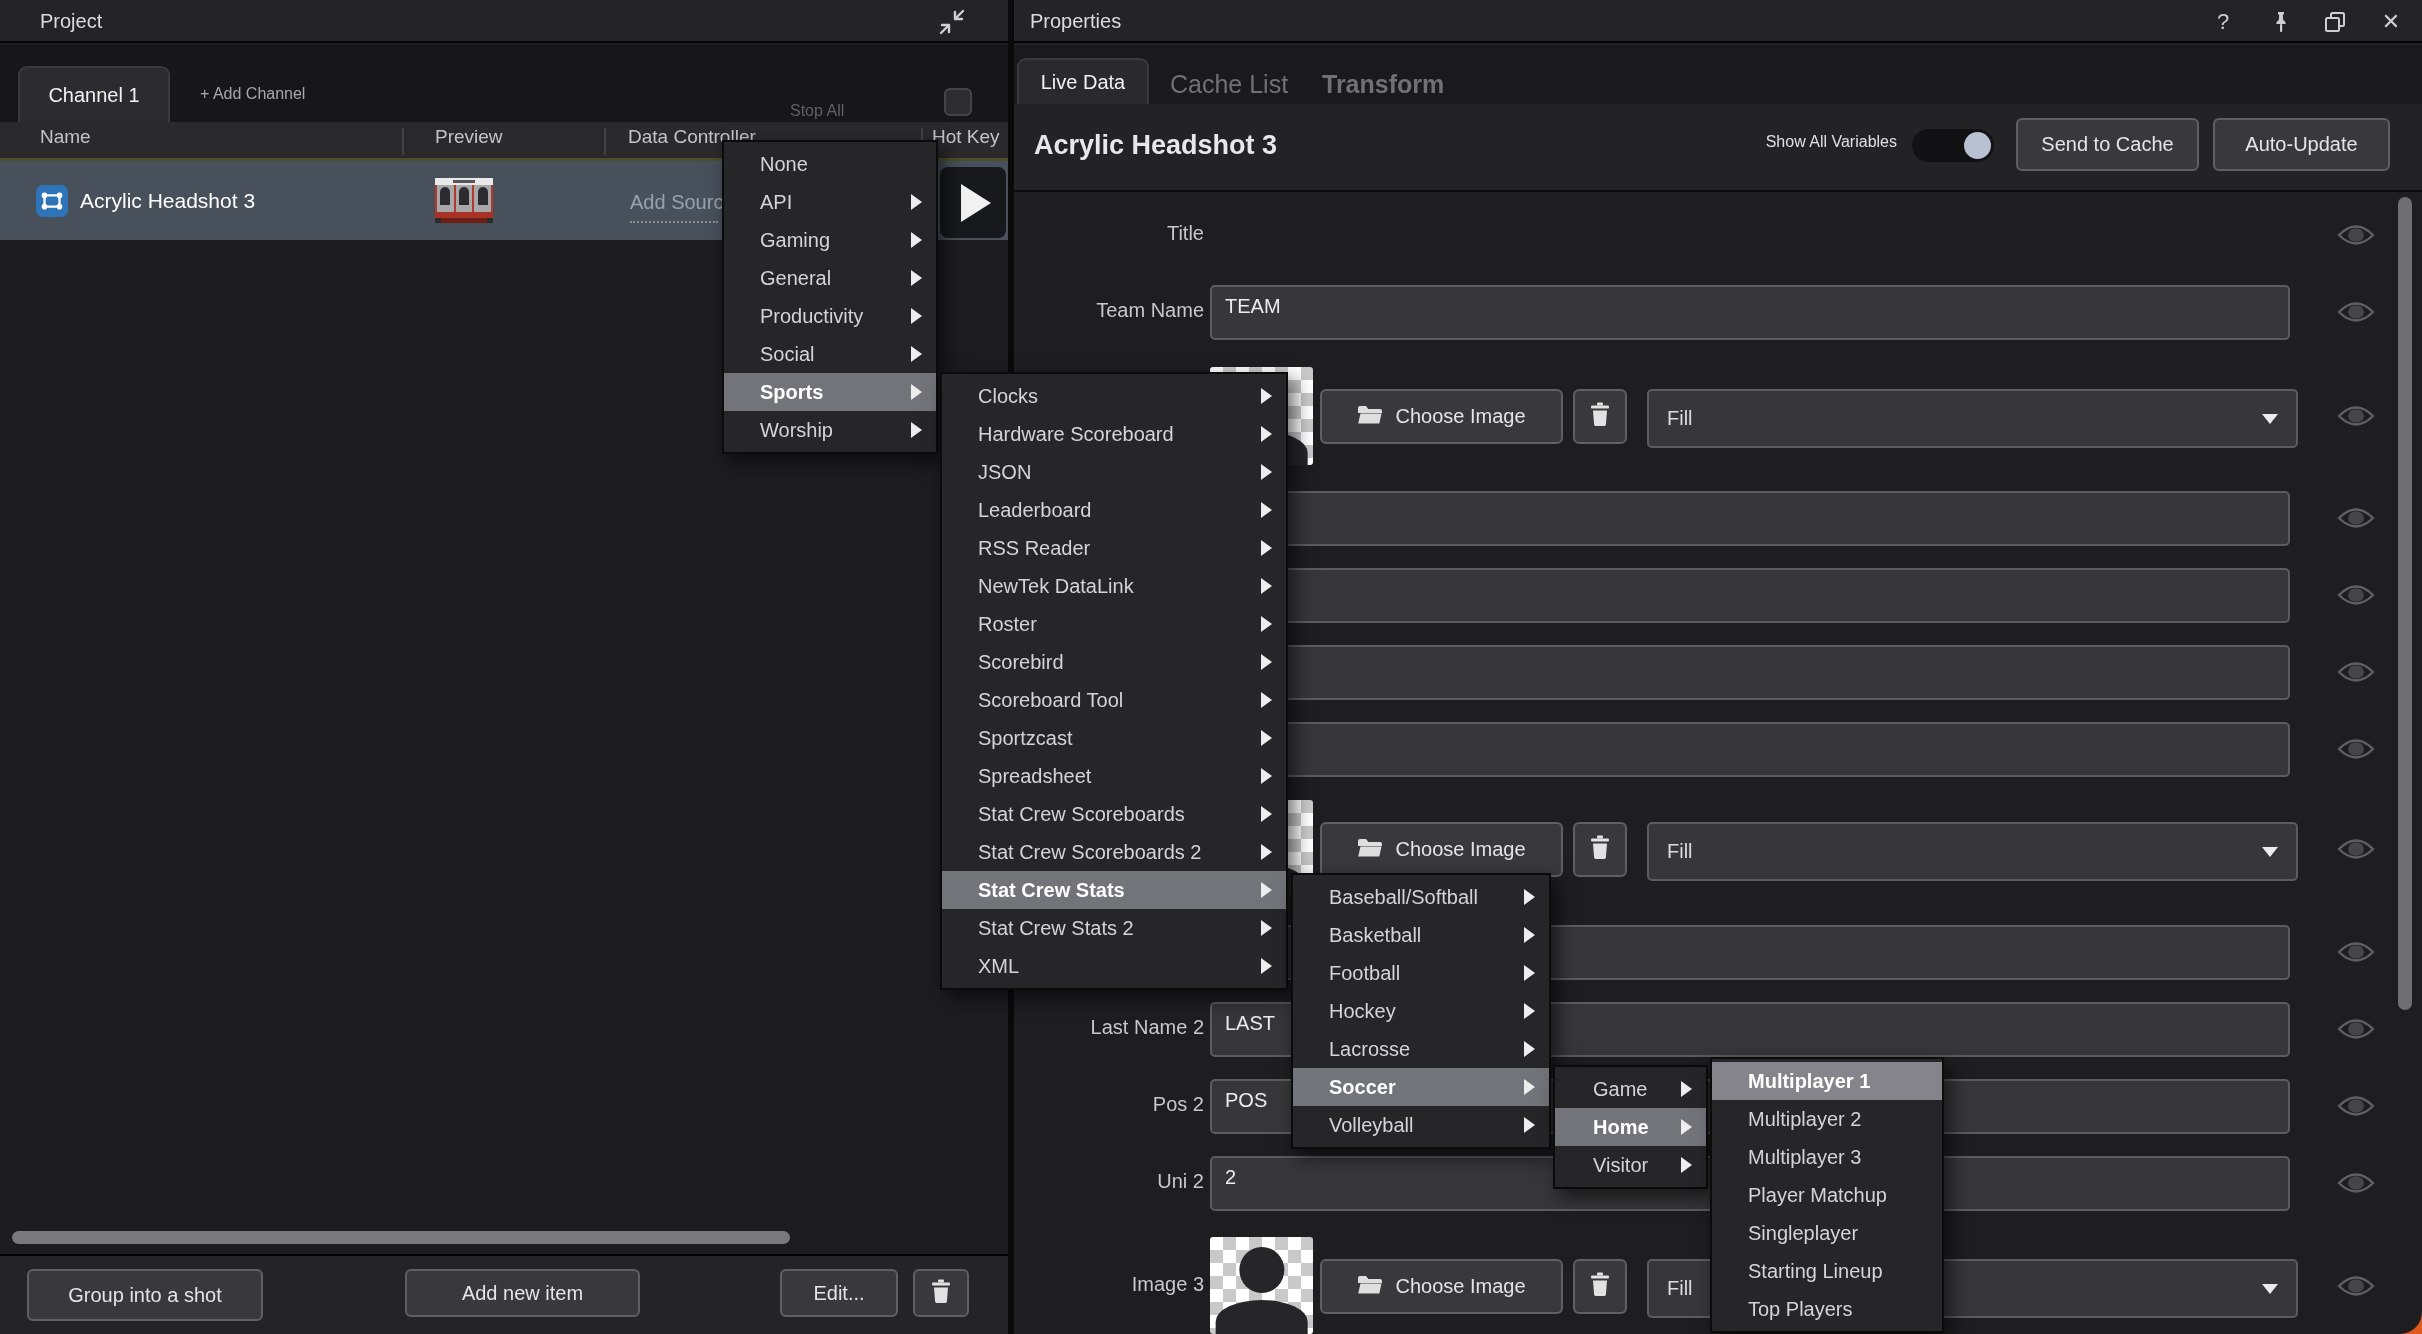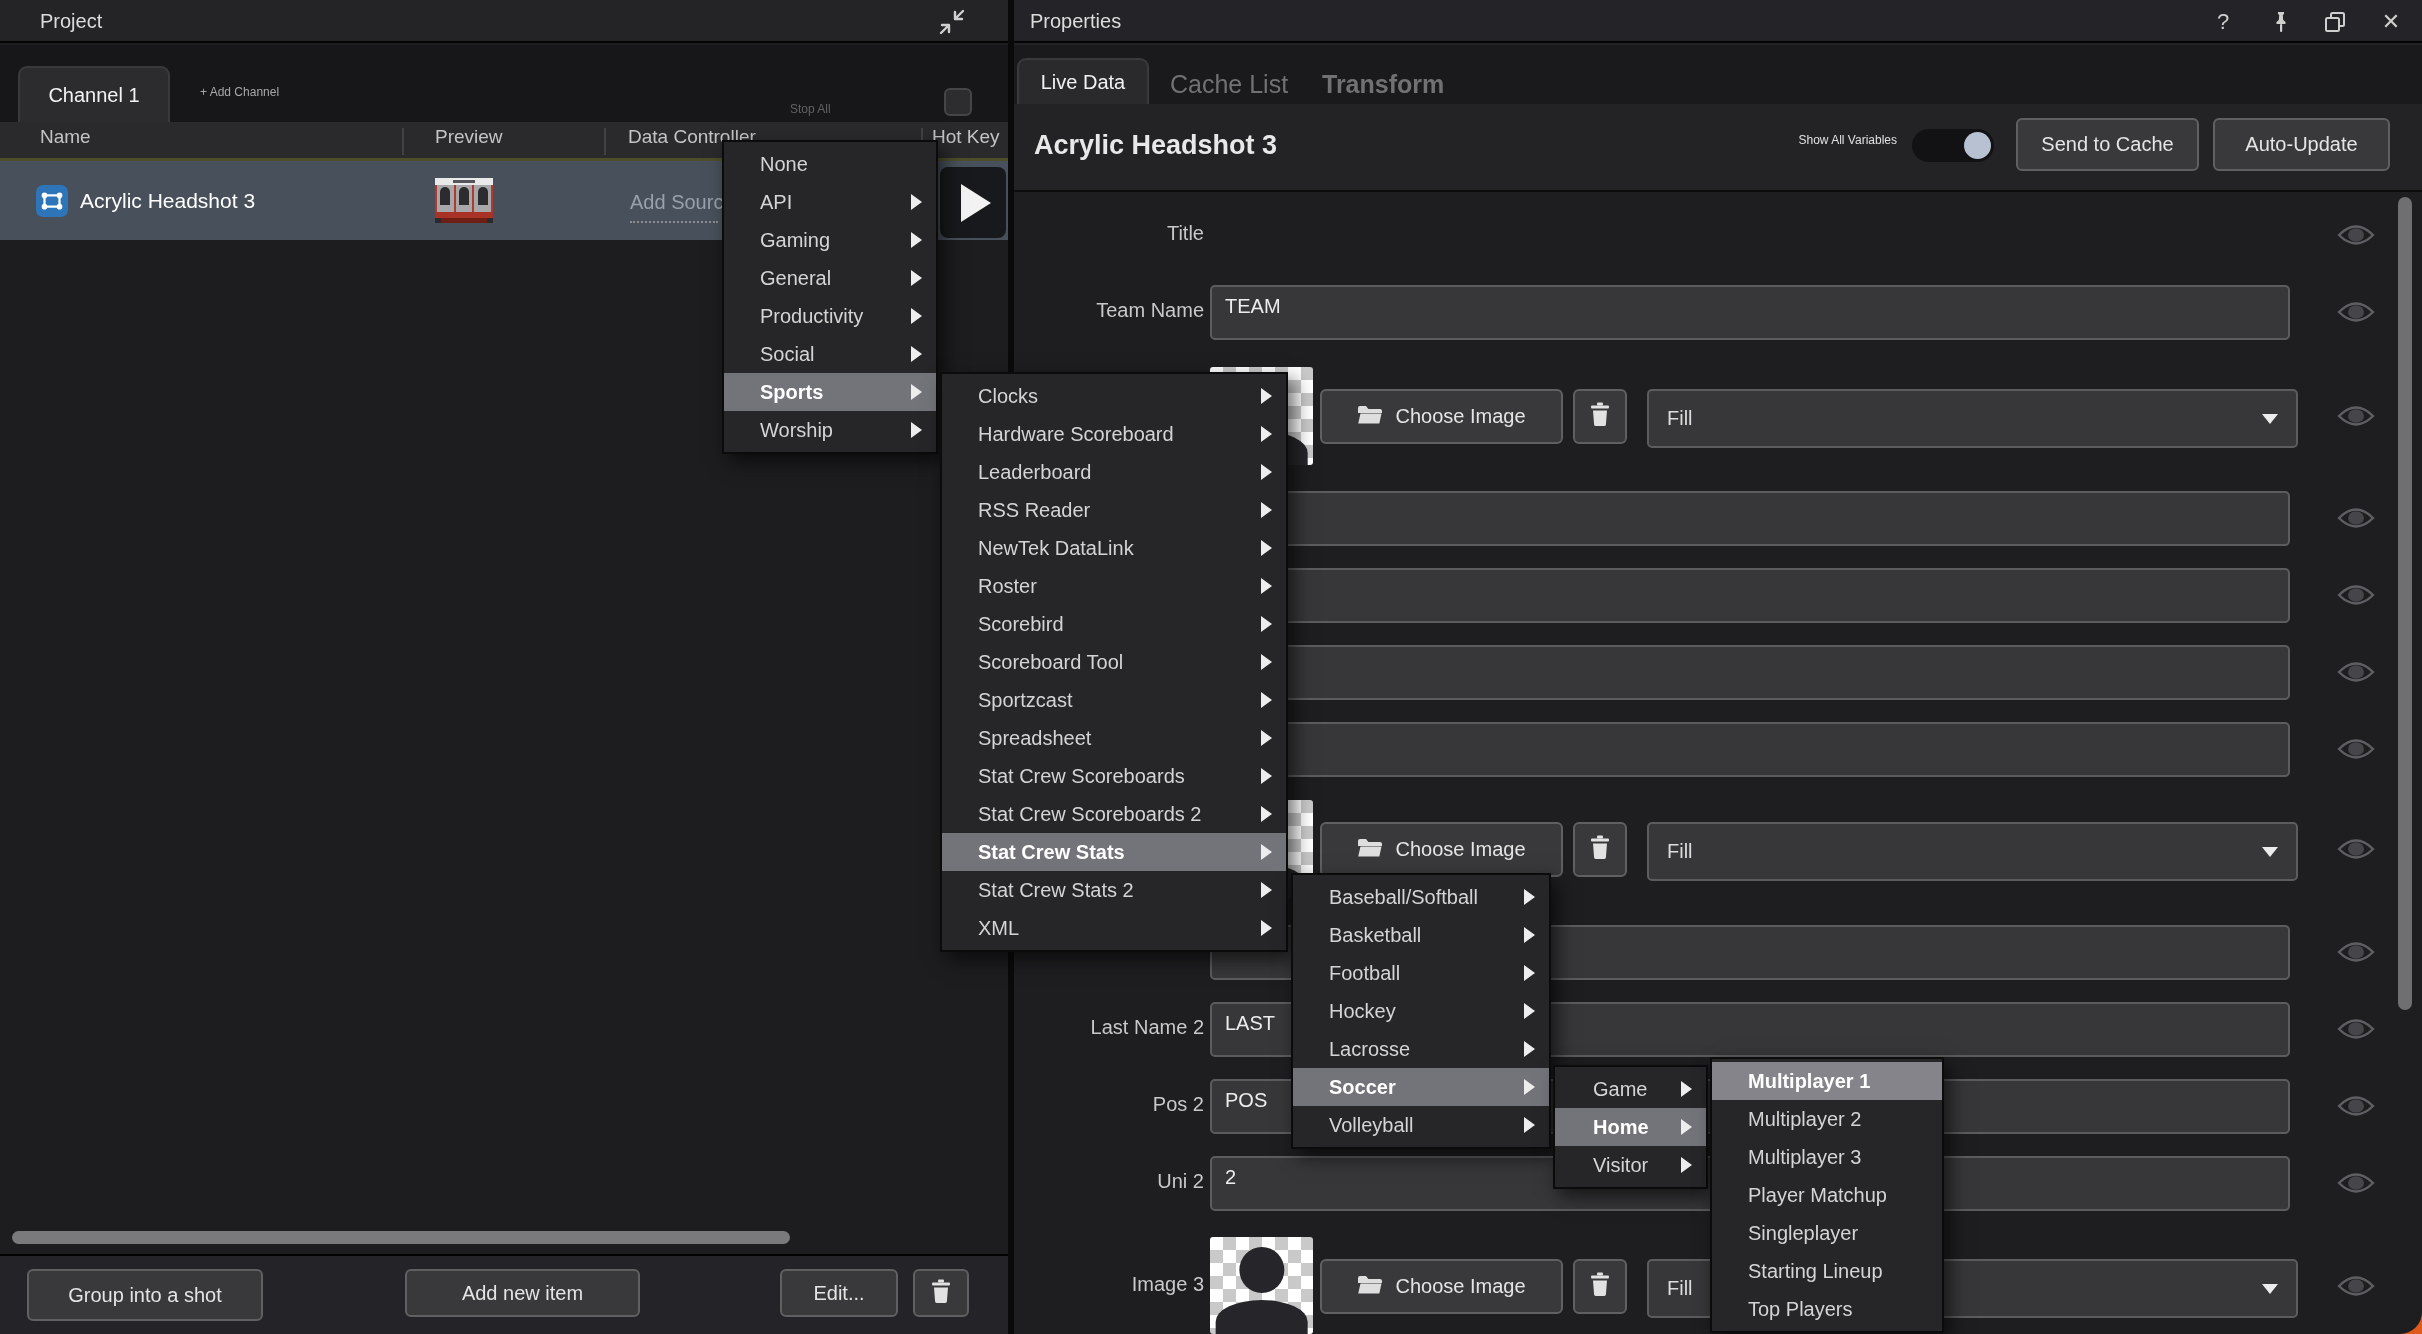--- a/index.html
+++ b/index.html
@@ -1,19 +1,19 @@
 <!DOCTYPE html>
 <html><head>
 <meta charset="utf-8">
 <style>
   html,body{margin:0;padding:0;background:#0c0c0d;}
   .screen{position:relative;width:2422px;height:1334px;overflow:hidden;
           font-family:"Liberation Sans",sans-serif;background:#1e1e20;}
   .a{position:absolute;box-sizing:border-box;}
-  .txt{color:#d6d6d6;font-size:12px;white-space:nowrap;}
+  .txt{color:#d6d6d6;font-size:16px;white-space:nowrap;}
   
   .lp-bg{left:0;top:0;width:1008px;height:1334px;background:#1d1d1f;}
   .titlebar{height:43px;background:#242427;border-bottom:2px solid #050506;}
   .paneltitle{top:10px;font-size:20px;color:#dcdcdc;}
   .lp-tabstrip{left:0;top:45px;width:1008px;height:77px;background:#17171a;}
   .tab-active{background:#2c2c2f;border:2px solid #3a3a3d;border-bottom:none;
               border-radius:9px 9px 0 0;display:flex;align-items:center;justify-content:center;
               color:#f2f2f2;font-size:20px;font-weight:500;}
   .lp-header{left:0;top:122px;width:1008px;height:39px;background:#2a2a2d;}
   .colhead{top:126px;font-size:19px;color:#c4c4c6;white-space:nowrap;}
@@ -388,20 +388,24 @@
   <div class="a menu" style="left:940px;top:372px;width:348px;">
     <div class="mi">
         <span>Clocks</span>
         <i class="arr"></i>
       </div>
     <div class="mi">
         <span>Hardware Scoreboard</span>
         <i class="arr"></i>
       </div>
     <div class="mi">
+        <span>JSON</span>
+        <i class="arr"></i>
+      </div>
+    <div class="mi">
         <span>Leaderboard</span>
         <i class="arr"></i>
       </div>
     <div class="mi">
         <span>RSS Reader</span>
         <i class="arr"></i>
       </div>
     <div class="mi">
         <span>NewTek DataLink</span>
         <i class="arr"></i>

